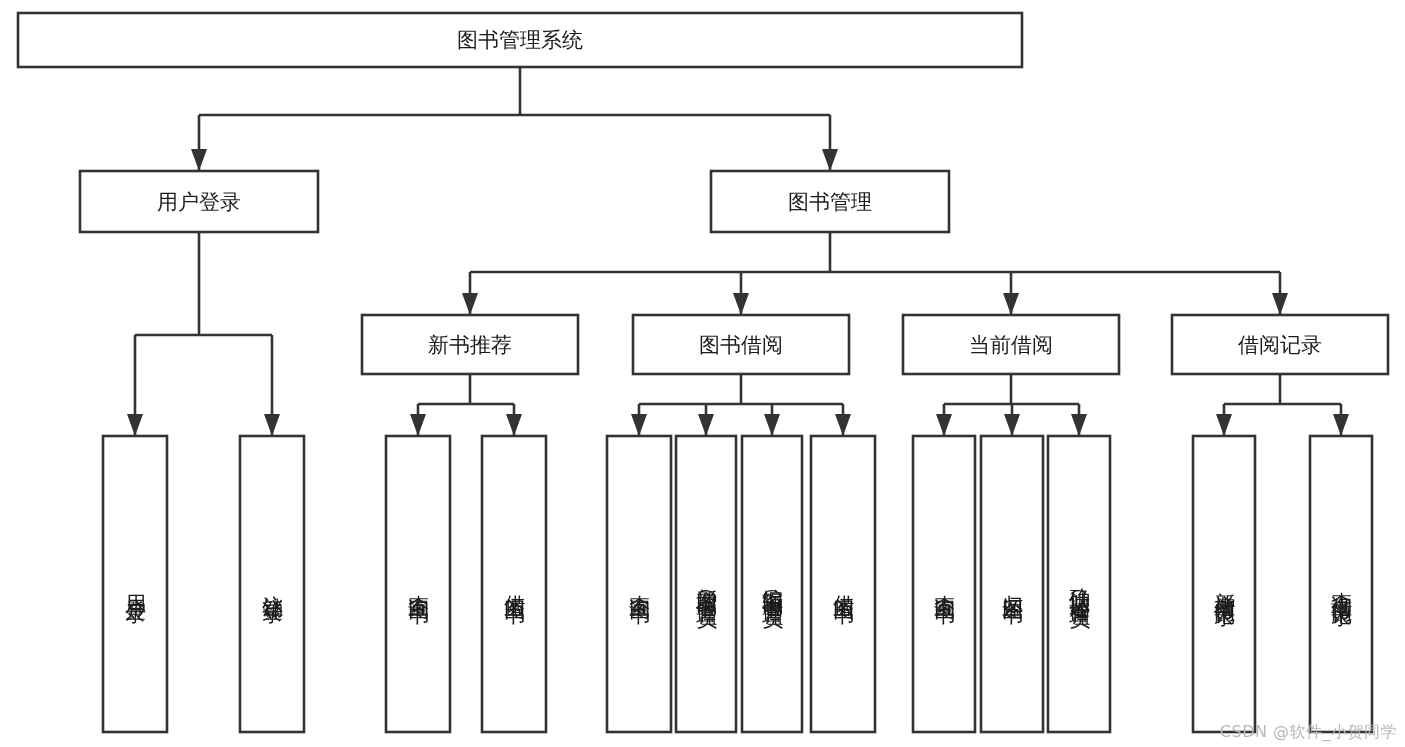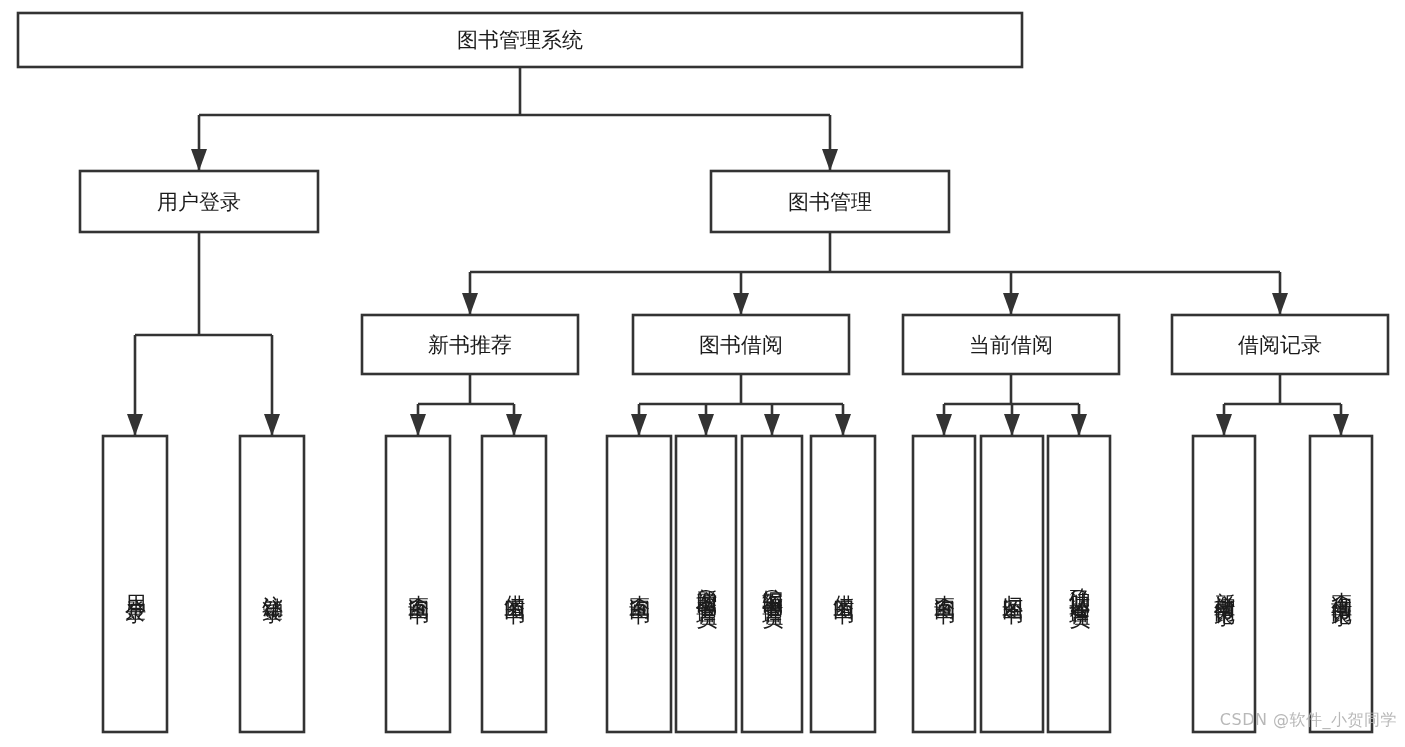--- a/index.html
+++ b/index.html
@@ -49,21 +49,21 @@
     font-size: 21px;
     text-anchor: middle;
     dominant-baseline: middle;
   }
   .node-label-h {
     font-size: 21px;
   }
   .watermark-text {
     position: absolute;
     right: 8px;
-    bottom: 16px;
+    bottom: 4px;
     font-family: "DejaVu Sans", "Liberation Sans", sans-serif;
     font-size: 16px;
     color: #b8b8b8;
     white-space: nowrap;
     letter-spacing: 0.5px;
     pointer-events: none;
   }
   .vlabel-wrap {
     position: absolute;
     display: flex;

